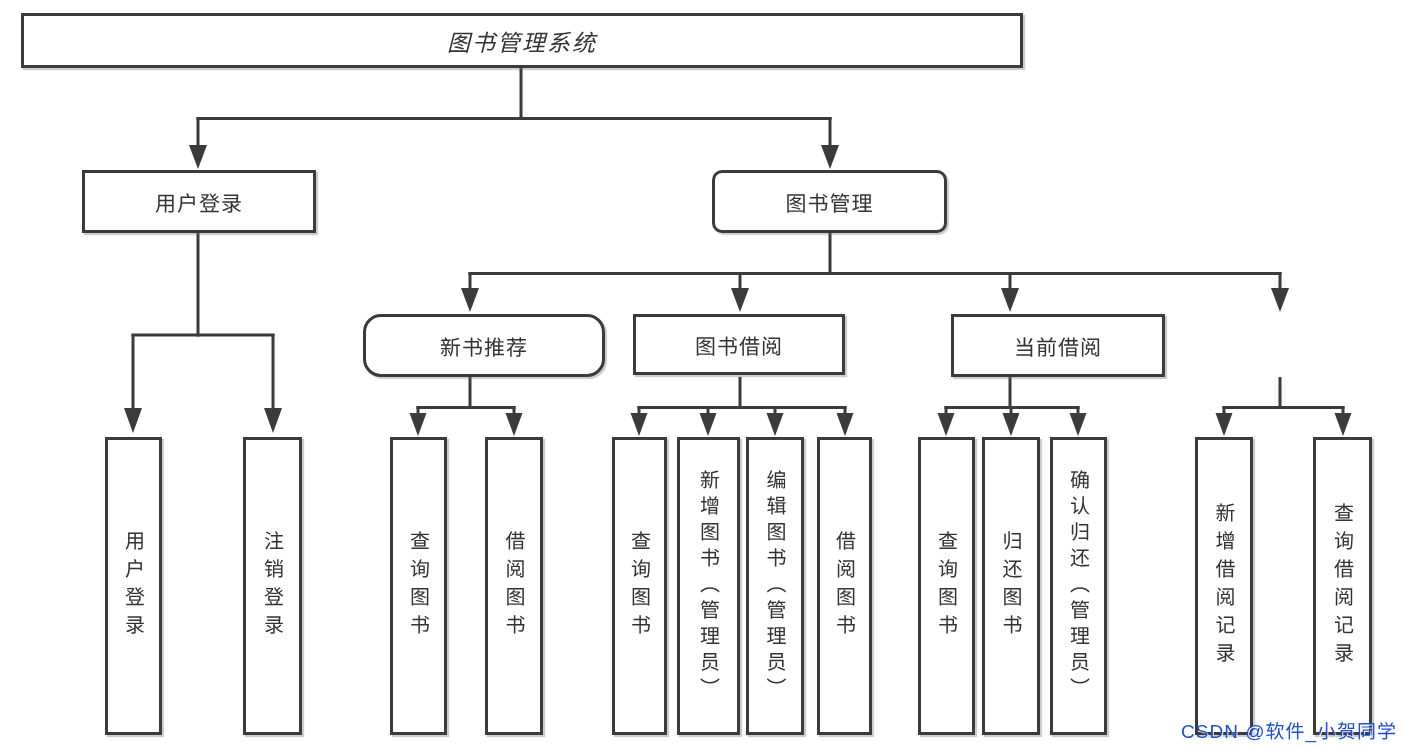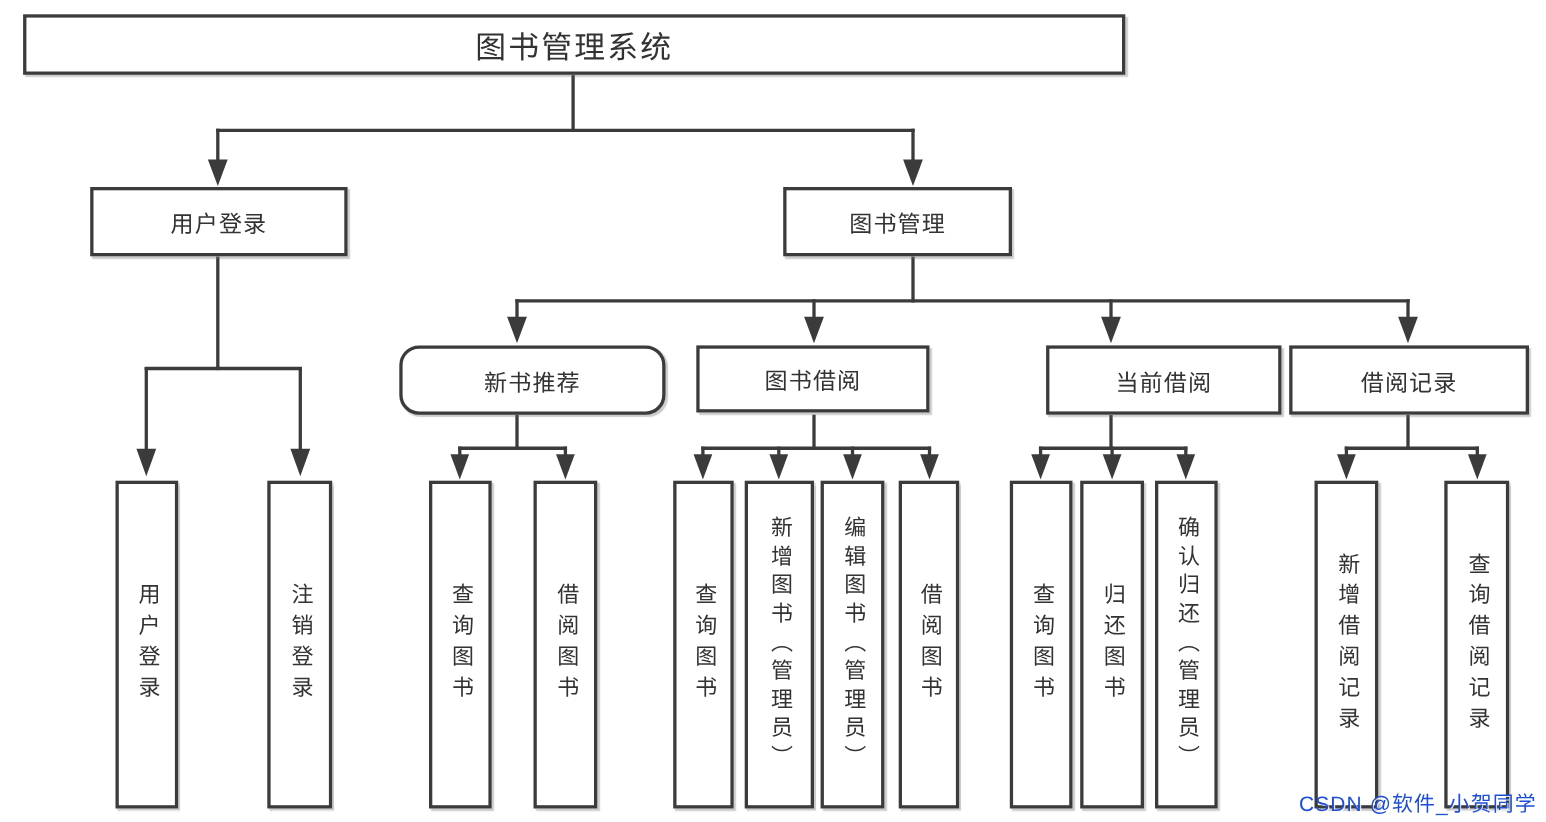--- a/index.html
+++ b/index.html
@@ -15,21 +15,21 @@
     position:absolute;
     box-sizing:border-box;
     background:#ffffff;
     border:3px solid #3b3b3b;
     display:flex;align-items:center;justify-content:center;
     box-shadow:2px 2px 1px rgba(110,110,110,0.35);
     z-index:2;
     color:#333333;
   }
   .h-label{font-size:21px;letter-spacing:1px;white-space:nowrap;}
-  .root-label{font-size:28px;letter-spacing:2px;}
+  .root-label{font-size:23px;letter-spacing:2px;font-style:italic;}
   .v-label{
     writing-mode:vertical-rl;
     text-orientation:mixed;
     font-size:20px;
     letter-spacing:8px;
     line-height:1;
     white-space:nowrap;
   }
   .watermark{
     position:absolute;
@@ -115,35 +115,32 @@
     </g>
   </svg>
 
   <div class="box" style="left:21px;top:13px;width:1002px;height:55px;">
     <span class="h-label root-label">图书管理系统</span>
   </div>
 
   <div class="box" style="left:82px;top:170px;width:234px;height:63px;">
     <span class="h-label">用户登录</span>
   </div>
-  <div class="box" style="left:712px;top:170px;width:208px;height:63px;">
+  <div class="box" style="left:712px;top:170px;width:235px;height:63px;border-radius:10px;">
     <span class="h-label">图书管理</span>
   </div>
 
   <div class="box" style="left:363px;top:314px;width:242px;height:63px;border-radius:18px;">
     <span class="h-label">新书推荐</span>
   </div>
   <div class="box" style="left:633px;top:314px;width:212px;height:61px;">
     <span class="h-label">图书借阅</span>
   </div>
   <div class="box" style="left:903px;top:314px;width:214px;height:63px;margin-left:48px;">
     <span class="h-label">当前借阅</span>
-  </div>
-  <div class="box" style="left:1172px;top:314px;width:218px;height:63px;">
-    <span class="h-label">借阅记录</span>
   </div>
 
   <div class="box" style="left:105px;top:437px;width:57px;height:298px;">
     <span class="v-label">用户登录</span>
   </div>
   <div class="box" style="left:243px;top:437px;width:59px;height:298px;">
     <span class="v-label">注销登录</span>
   </div>
   <div class="box" style="left:390px;top:437px;width:57px;height:298px;">
     <span class="v-label">查询图书</span>

